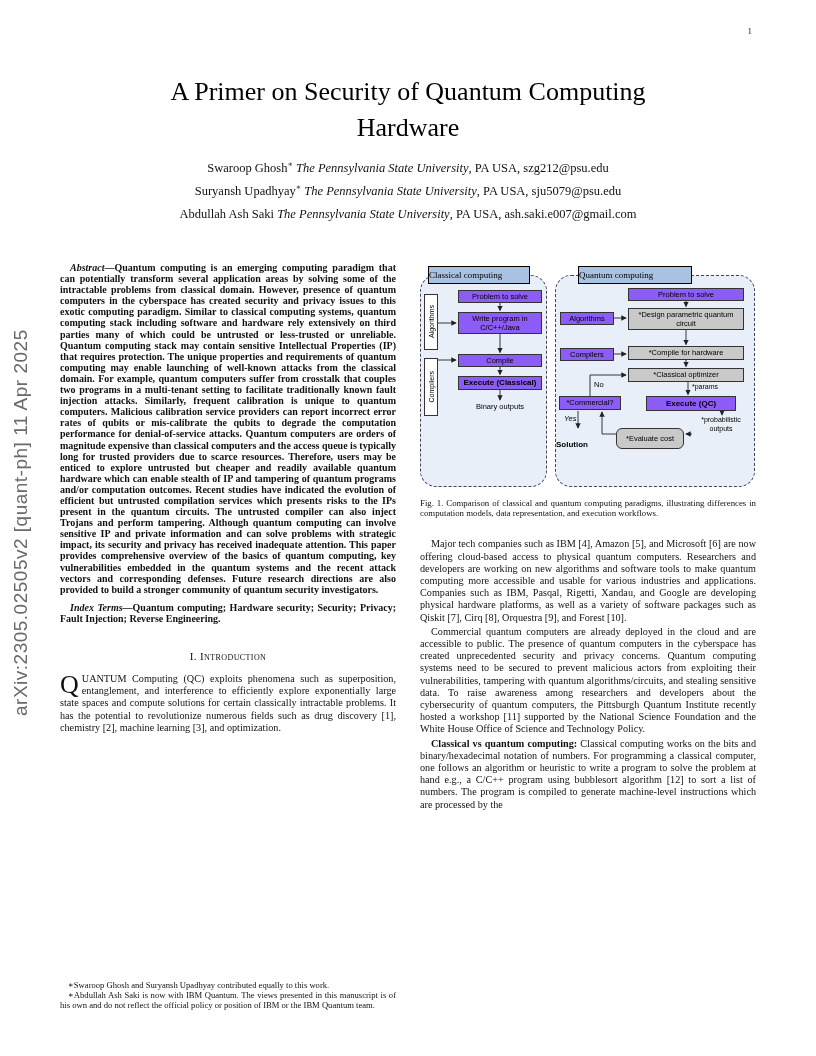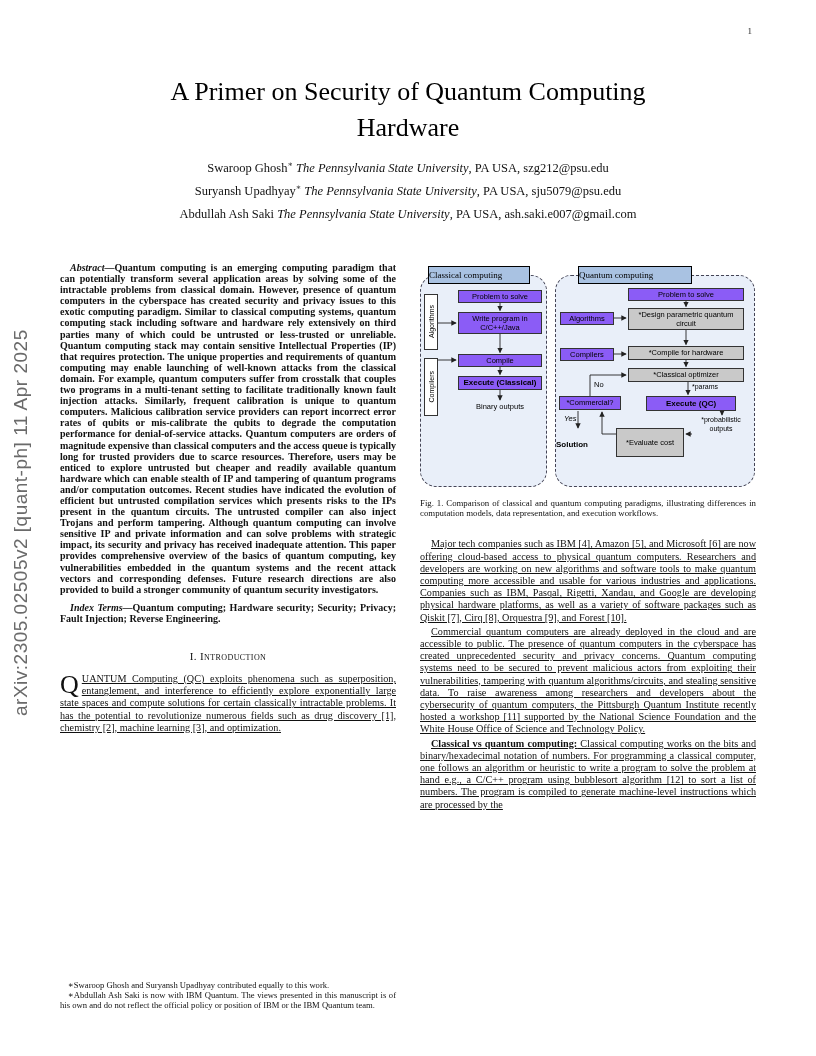--- a/index.html
+++ b/index.html
@@ -27,21 +27,21 @@
   .col-right { left:420px; }
 
   .abstract { margin:0; font-weight:bold; font-size:10px; line-height:11.1px; text-indent:10px; hyphens:auto; }
   .index-terms { margin:7px 0 0 0; font-weight:bold; font-size:10px; line-height:11.1px; text-indent:10px; hyphens:auto; }
   .lead-it { font-style:italic; }
 
   .sec-heading {
     margin:26px 0 11px 0; text-align:center; font-weight:normal;
     font-size:11px; font-variant:small-caps; letter-spacing:0.4px;
   }
-  .body-par { margin:0 0 2px 0; font-size:10.2px; line-height:12.2px; text-indent:11px; hyphens:auto;text-decoration:underline; }
+  .body-par { margin:0 0 2px 0; font-size:10.2px; line-height:12.2px; text-indent:11px; hyphens:auto; }
   .intro { text-indent:0; }
   .dropcap { float:left; font-size:26px; line-height:21px; padding:1px 3px 0 0; }
   .par-lead { font-weight:bold; }
 
   .footnotes { position:absolute; left:0; right:0; bottom:0; }
   .footnote { margin:0; font-size:8.6px; line-height:10px; text-indent:8px; text-align:justify; }
 
   
   .fig { margin:0 0 20px 0; }
   .fig-canvas { position:relative; width:336px; height:228px; margin:0 auto;
@@ -81,21 +81,21 @@
   .n-q-design   { left:208px; top:46px; width:116px; height:22px; }
   .n-q-compile  { left:208px; top:84px; width:116px; height:14px; }
   .n-q-optimizer{ left:208px; top:106px; width:116px; height:14px; }
   .t-q-no       { left:174px; top:118px; }
   .t-q-params   { left:272px; top:121px; font-size:7px; }
   .n-q-converged{ left:139px; top:134px; width:62px; height:14px; }
   .n-q-execute  { left:226px; top:134px; width:90px; height:15px; font-size:8px; border-width:1.5px; }
   .t-q-yes      { left:144px; top:152px;font-style:italic; }
   .t-q-prob     { left:274px; top:154px; width:54px; font-size:7px; line-height:1.25; }
   .t-q-solution { left:136px; top:178px; font-size:8px; font-weight:bold; }
-  .n-q-evaluate { left:196px; top:166px; width:68px; height:29px; }
+  .n-q-evaluate { left:196px; top:166px; width:68px; height:21px;border-radius:6px; }
 
   .fig-caption { margin-top:8px; font-size:8.8px; line-height:10.2px; text-align:justify;
     font-family:"Liberation Serif","DejaVu Serif",serif; color:#111; }
 </style>
 </head>
 <body>
 
 <div class="page">
 
   <div class="page-number">1</div>

